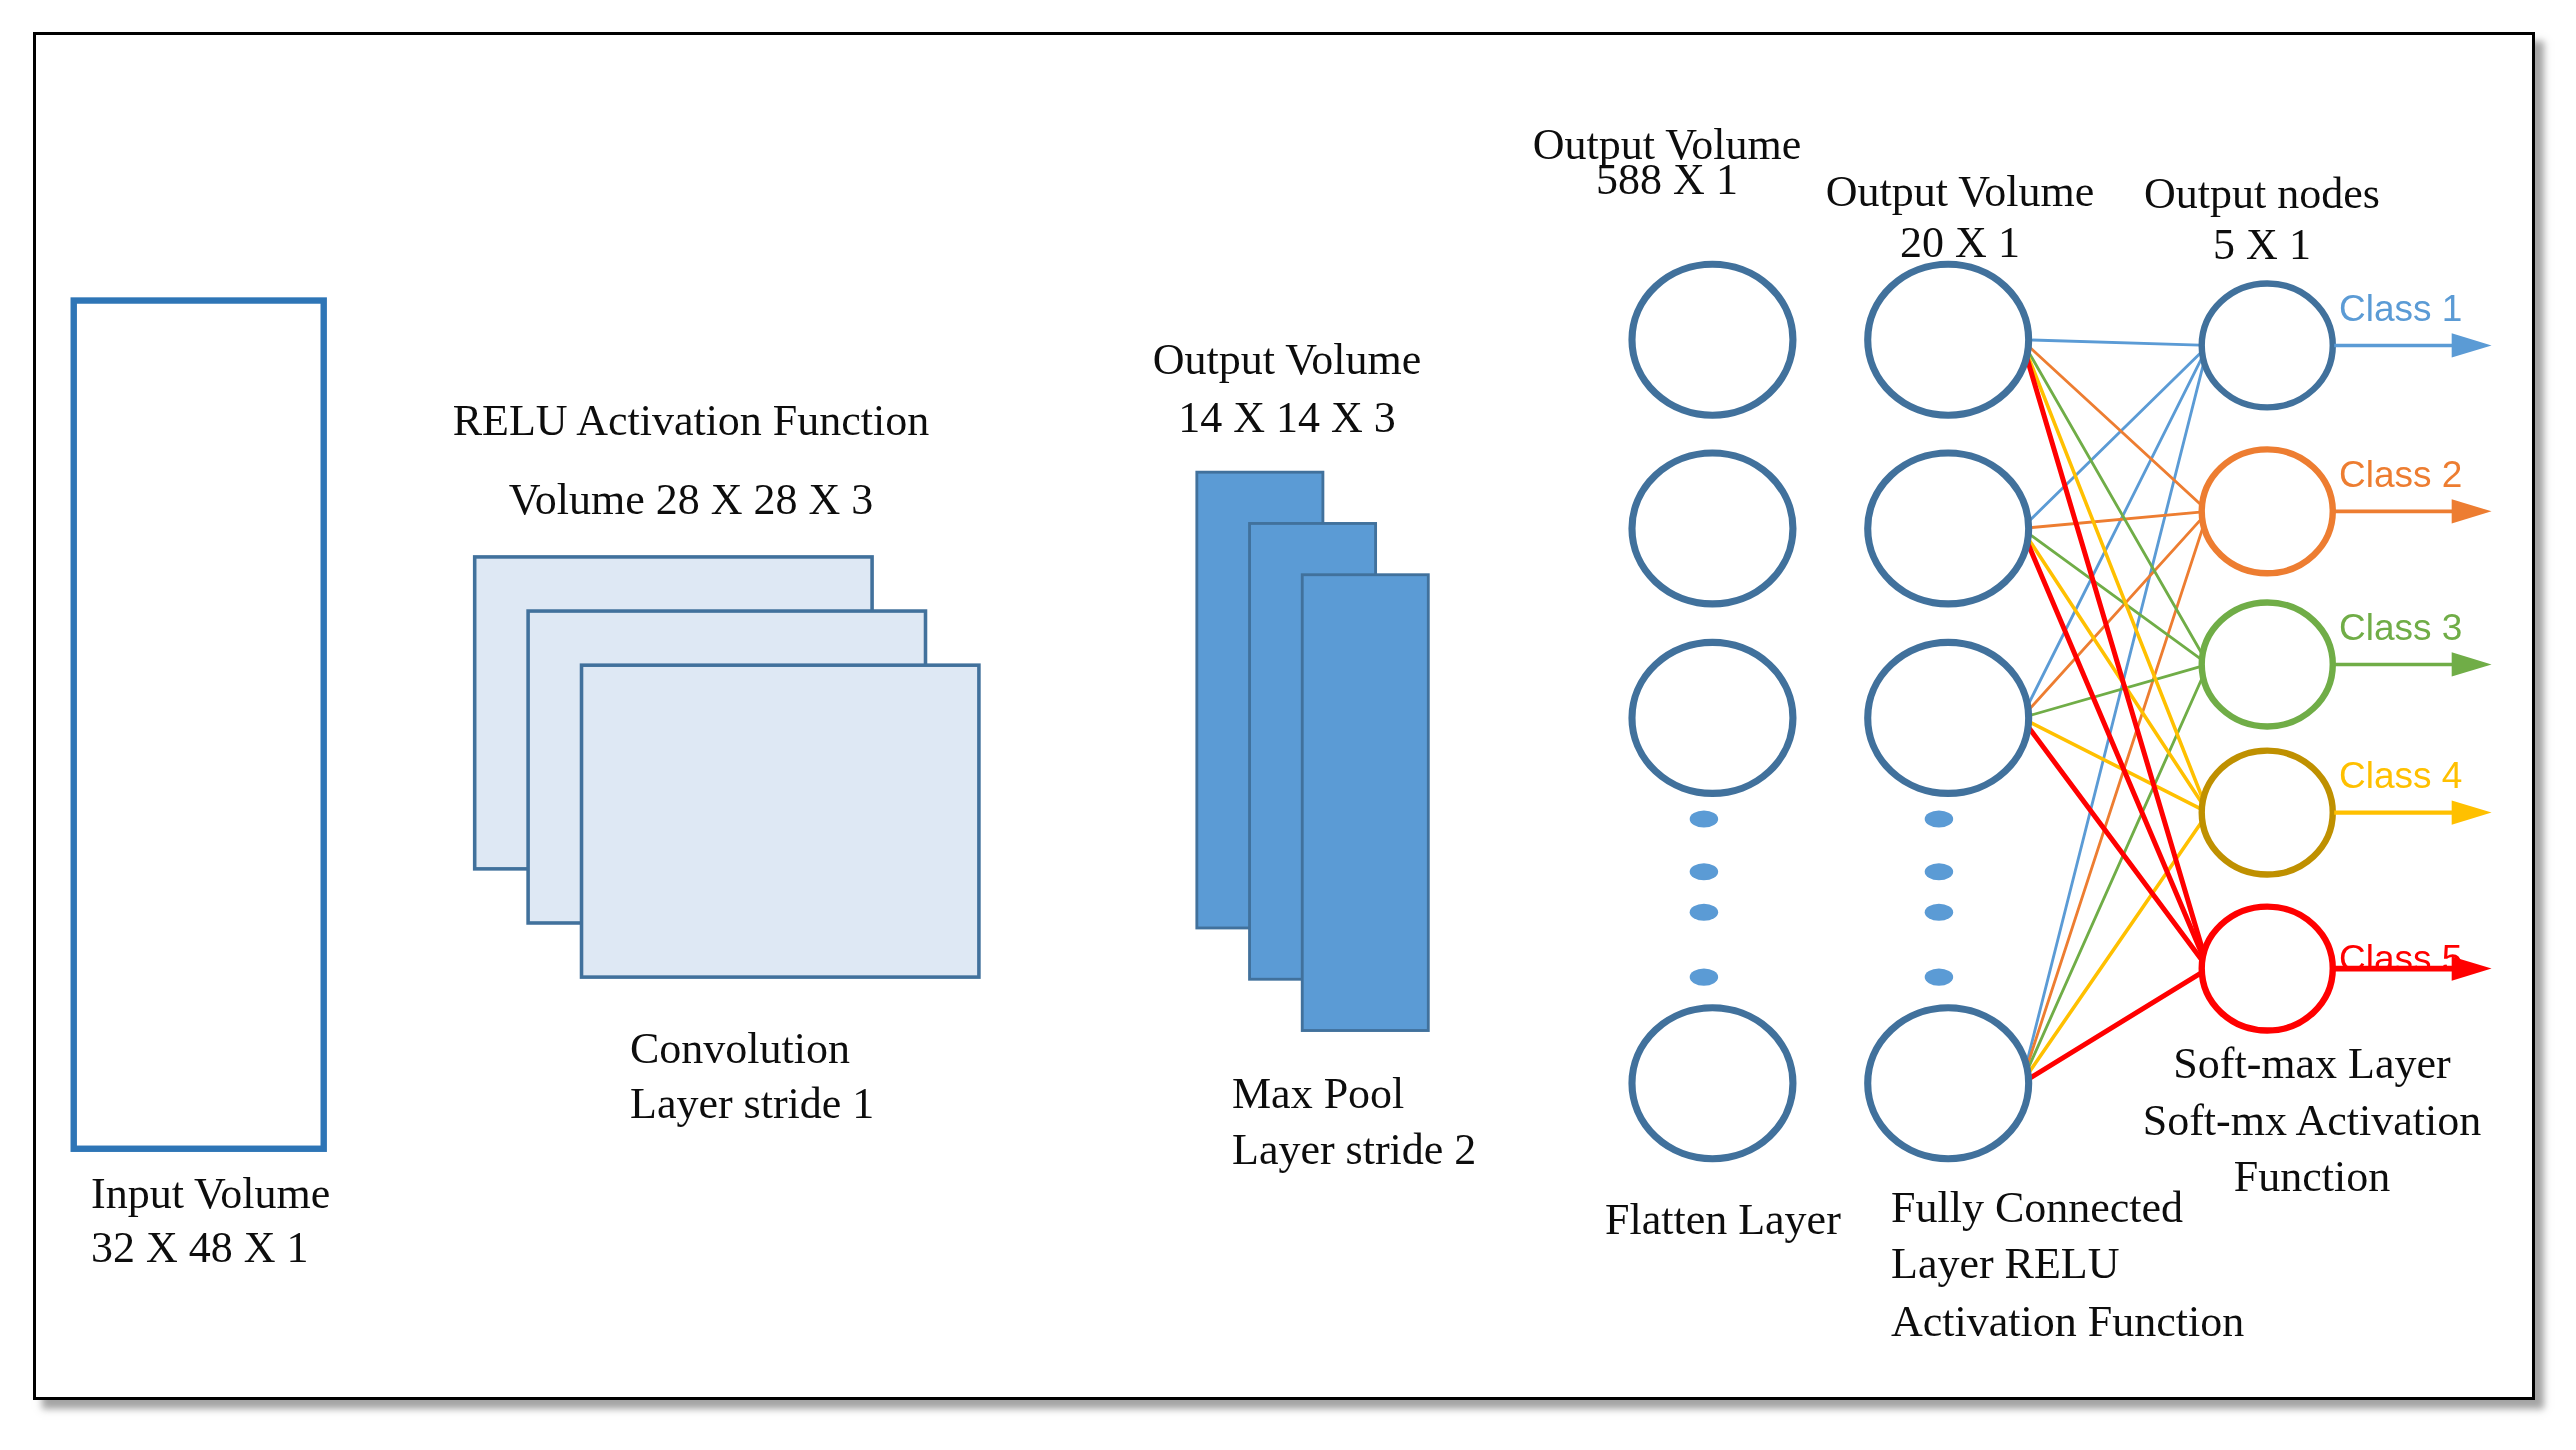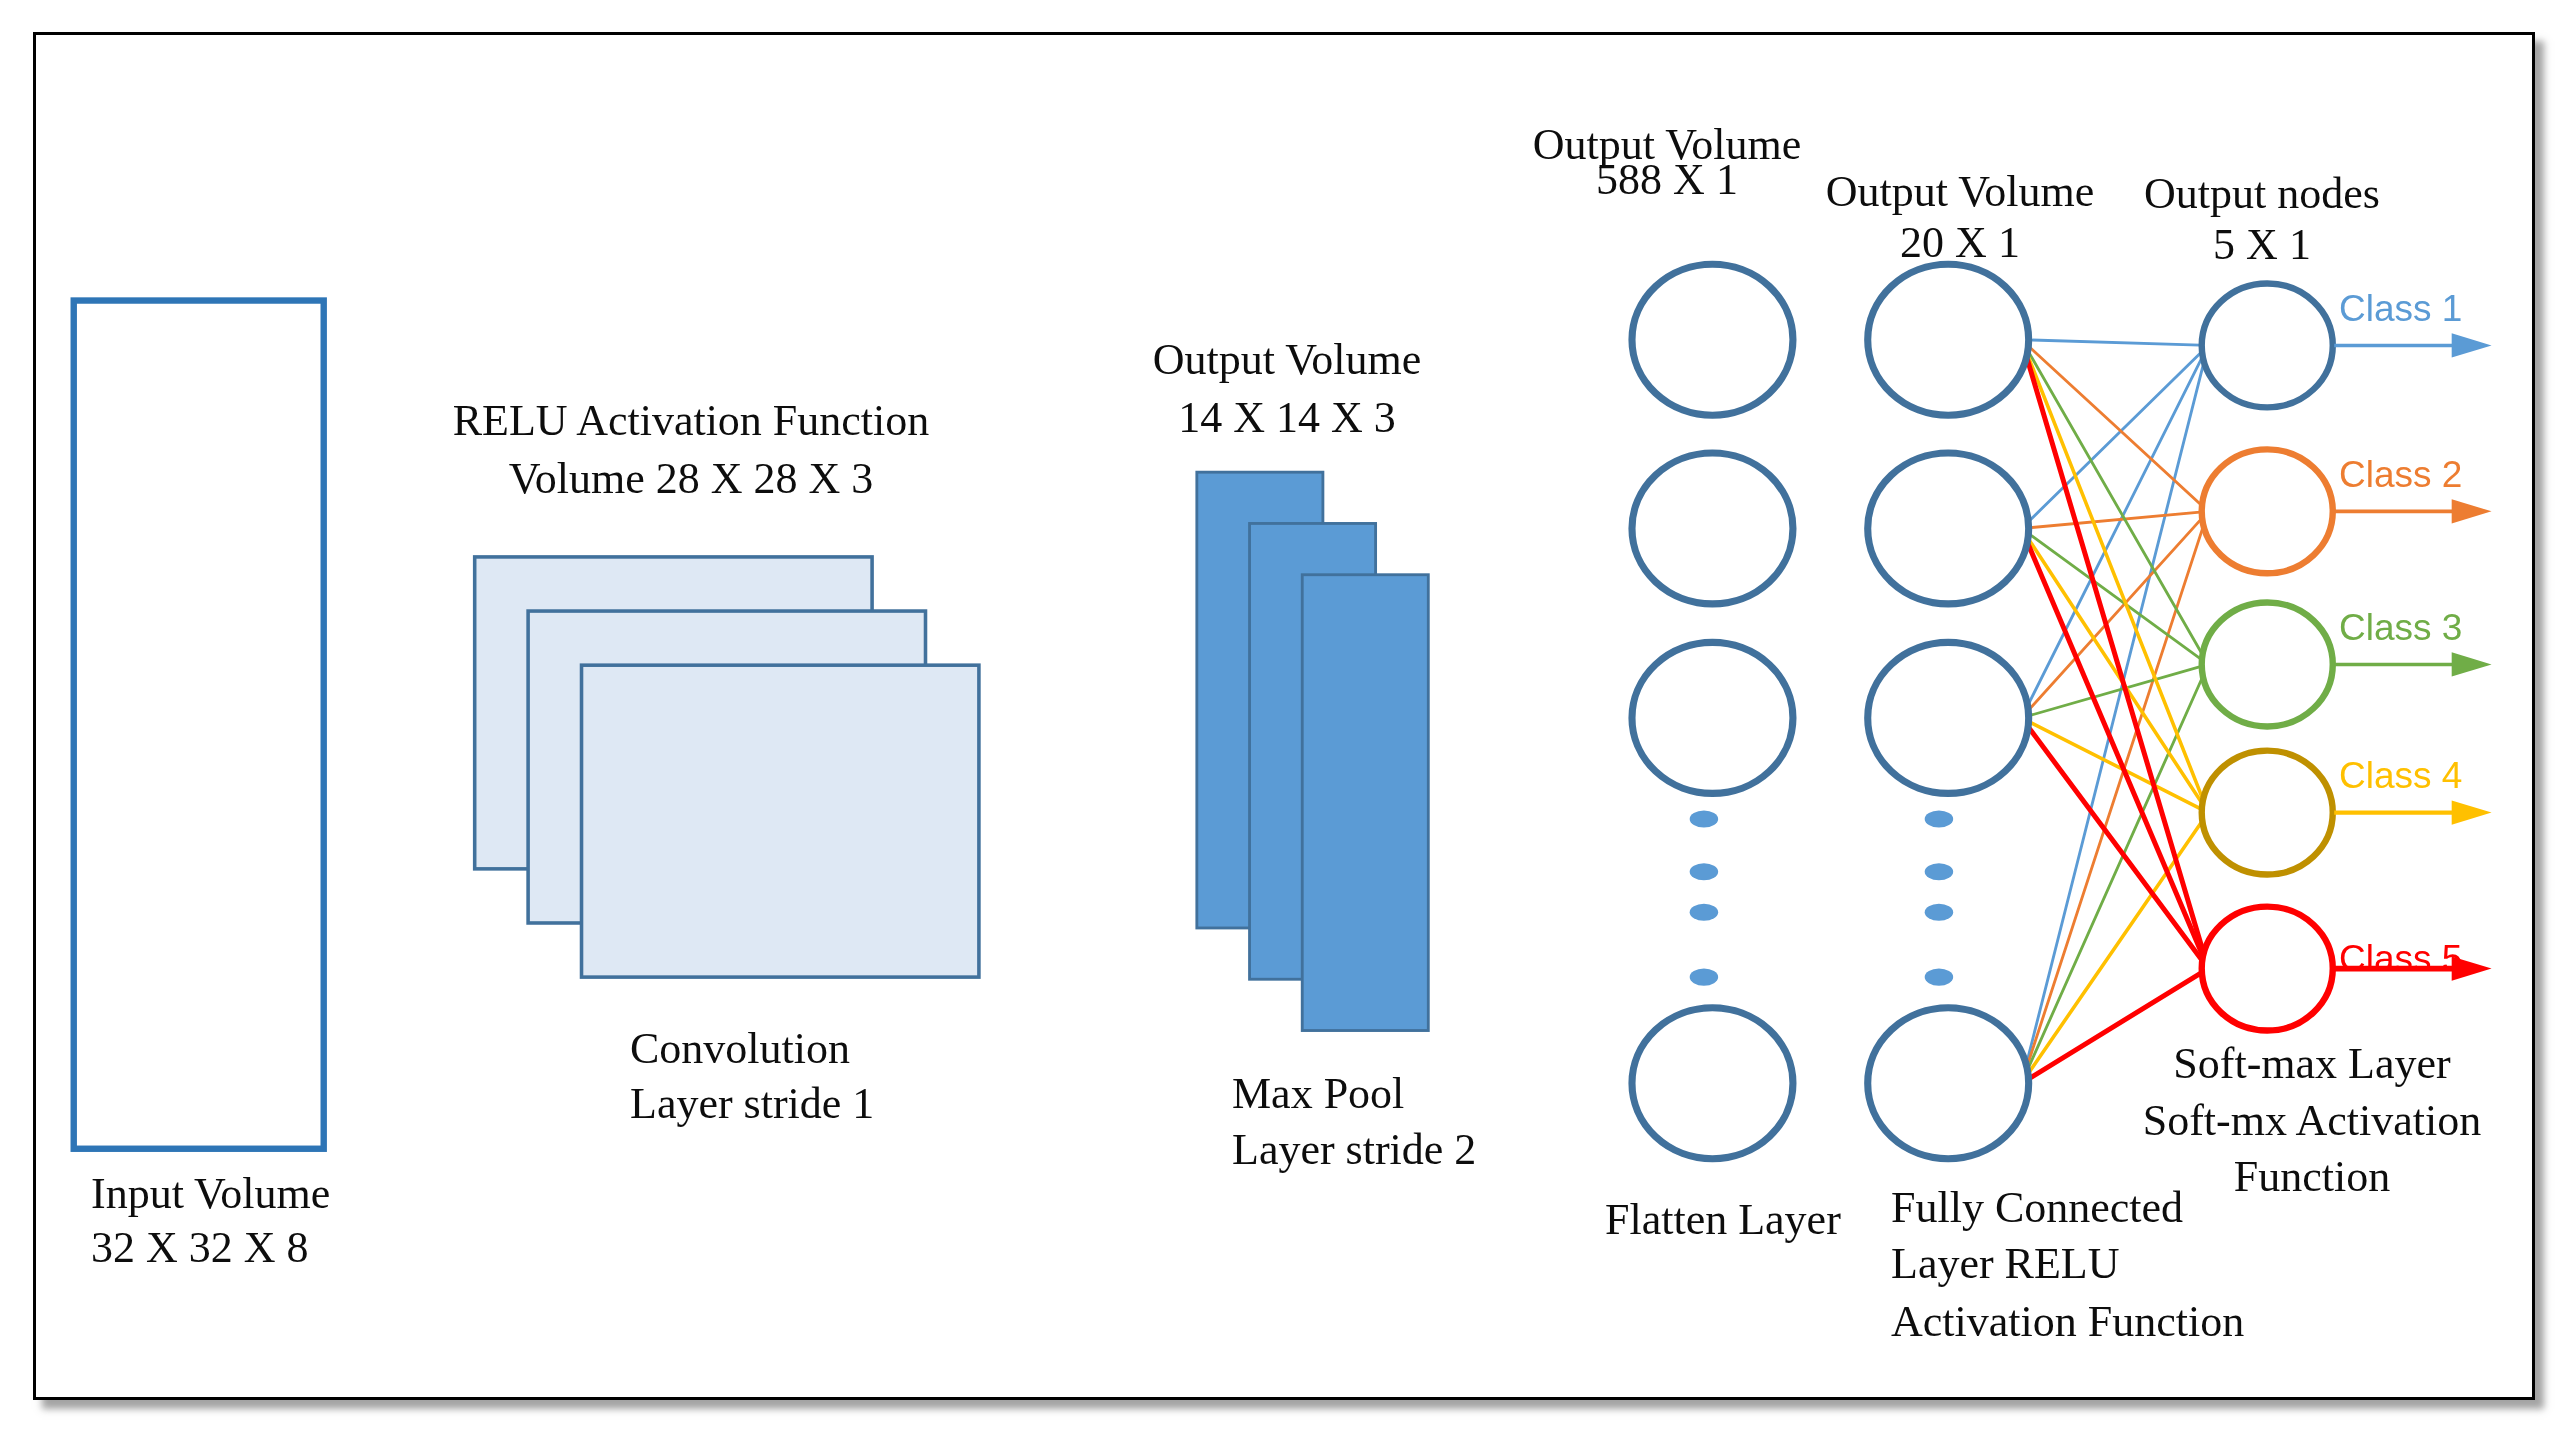--- a/index.html
+++ b/index.html
@@ -72,32 +72,32 @@
       <polygon points="3442,916 3442,950 3498,933" fill="#70AD47"></polygon>
       <ellipse cx="3183" cy="1141" rx="92" ry="87" fill="#ffffff" stroke="#BF9000" stroke-width="9"></ellipse>
       <line x1="3277" y1="1141" x2="3448" y2="1141" stroke="#FFC000" stroke-width="6"></line>
       <polygon points="3442,1124 3442,1158 3498,1141" fill="#FFC000"></polygon>
       <ellipse cx="3183" cy="1360" rx="92" ry="87" fill="#ffffff" stroke="#FF0000" stroke-width="9"></ellipse>
       <line x1="3277" y1="1360" x2="3448" y2="1360" stroke="#FF0000" stroke-width="8"></line>
       <polygon points="3442,1343 3442,1377 3498,1360" fill="#FF0000"></polygon>
     </svg>
 
   <div class="t tc" style="left:691px;top:399px">RELU Activation Function</div>
-  <div class="t tc" style="left:691px;top:457px">Volume 28 X 28 X 3</div>
+  <div class="t tc" style="left:691px;top:478px">Volume 28 X 28 X 3</div>
   <div class="t tc" style="left:1287px;top:338px">Output Volume</div>
   <div class="t tc" style="left:1287px;top:396px">14 X 14 X 3</div>
   <div class="t tc" style="left:1667px;top:123px">Output Volume</div>
   <div class="t tc" style="left:1667px;top:158px">588 X 1</div>
   <div class="t tc" style="left:1960px;top:170px">Output Volume</div>
   <div class="t tc" style="left:1960px;top:221px">20 X 1</div>
   <div class="t tc" style="left:2262px;top:172px">Output nodes</div>
   <div class="t tc" style="left:2262px;top:223px">5 X 1</div>
 
   <div class="t" style="left:91px;top:1172px">Input Volume</div>
-  <div class="t" style="left:91px;top:1226px">32 X 32 X 8</div>
+  <div class="t" style="left:91px;top:1226px">32 X 48 X 1</div>
   <div class="t" style="left:630px;top:1027px">Convolution</div>
   <div class="t" style="left:630px;top:1082px">Layer stride 1</div>
   <div class="t" style="left:1232px;top:1072px">Max Pool</div>
   <div class="t" style="left:1232px;top:1128px">Layer stride 2</div>
   <div class="t" style="left:1605px;top:1198px">Flatten Layer</div>
   <div class="t" style="left:1891px;top:1186px">Fully Connected</div>
   <div class="t" style="left:1891px;top:1242px">Layer RELU</div>
   <div class="t" style="left:1891px;top:1300px">Activation Function</div>
   <div class="t tc" style="left:2312px;top:1042px">Soft-max Layer</div>
   <div class="t tc" style="left:2312px;top:1099px">Soft-mx Activation</div>

